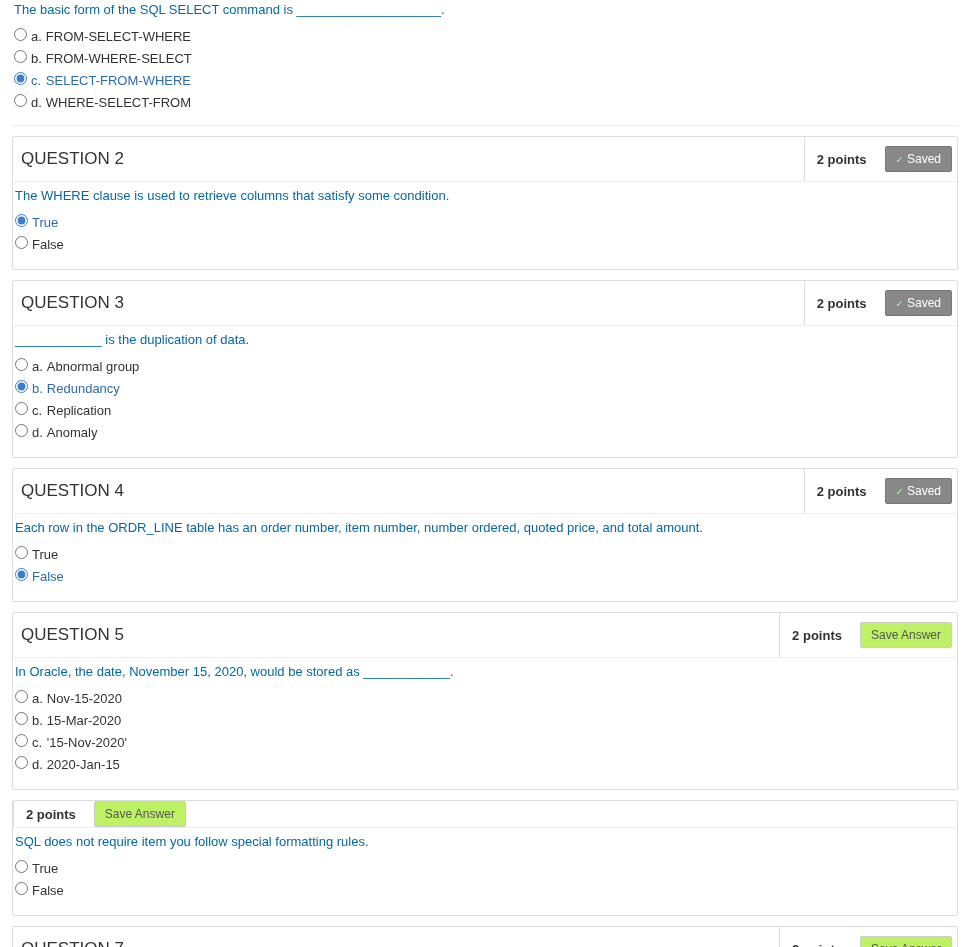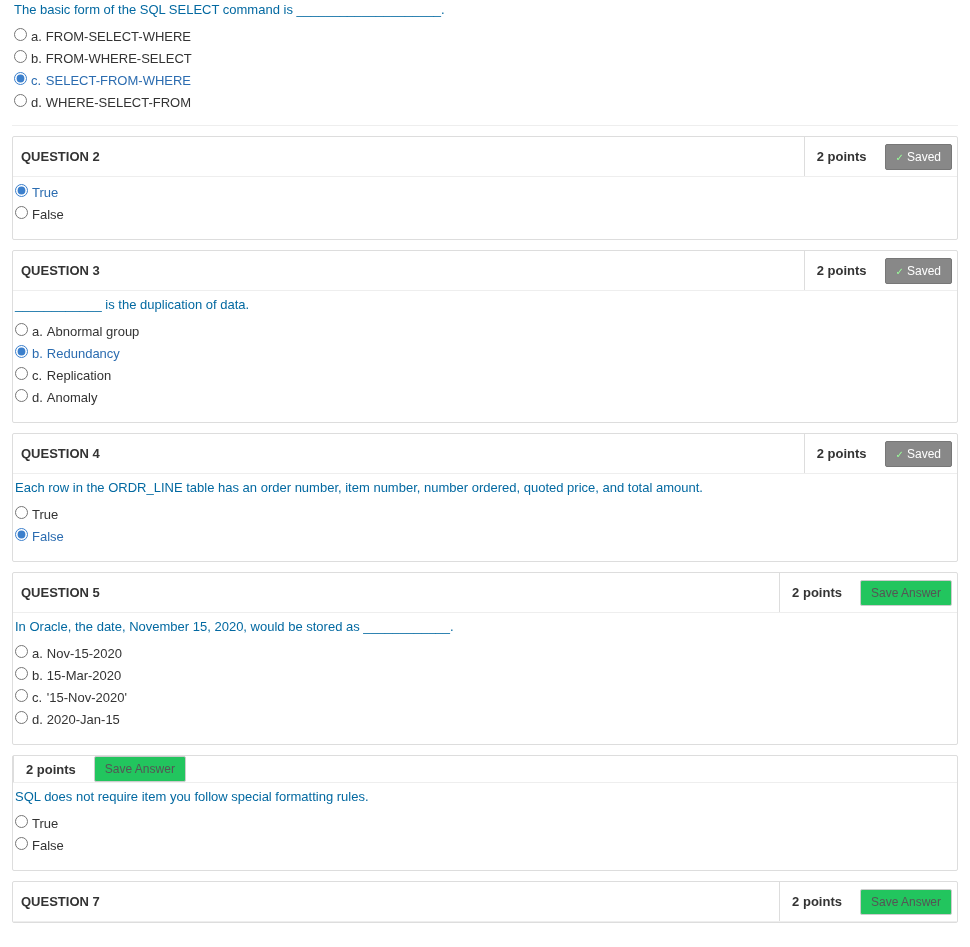--- a/index.html
+++ b/index.html
@@ -22,37 +22,37 @@
     border-bottom: 1px solid #eee;
     padding-bottom: 12px;
   }
   .q-header {
     display: flex;
     justify-content: space-between;
     align-items: stretch;
     border-bottom: 1px solid #eee;
   }
   .q-title {
-    font-weight: bold;
-    font-size: 13px;
+    font-weight: normal;
+    font-size: 17px;
     padding: 12px 8px 12px 8px;
   }
   .q-right {
     display: flex;
     align-items: center;
     border-left: 1px solid #ddd;
     padding: 0 5px 0 12px;
     gap: 18px;
   }
   .points {
     font-weight: bold;
     font-size: 13px;
   }
   .btn-save {
-    background: #22c55e;
+    background: #bef264;
     border: 1px solid #ccc;
     color: #555;
     font-size: 12px;
     padding: 5px 10px;
     border-radius: 2px;
     cursor: pointer;
   }
   .btn-saved {
     background: #888;
     border: 1px solid #777;
@@ -137,20 +137,21 @@
 
 <div class="question-block">
   <div class="q-header">
     <div class="q-title">QUESTION 2</div>
     <div class="q-right">
       <span class="points">2 points</span>
       <span class="btn-saved"><span class="check">✓</span><span>Saved</span></span>
     </div>
   </div>
   <div class="q-body">
+    <div class="prompt">The WHERE clause is used to retrieve columns that satisfy some condition.</div>
     <div class="options">
       <div class="opt-row sel-blue">
         <span class="opt-radio"><input type="radio" name="q2" checked="" style=""></span>
         <span class="opt-text">True</span>
       </div>
       <div class="opt-row">
         <span class="opt-radio"><input type="radio" name="q2" style=""></span>
         <span class="opt-text">False</span>
       </div>
     </div>

